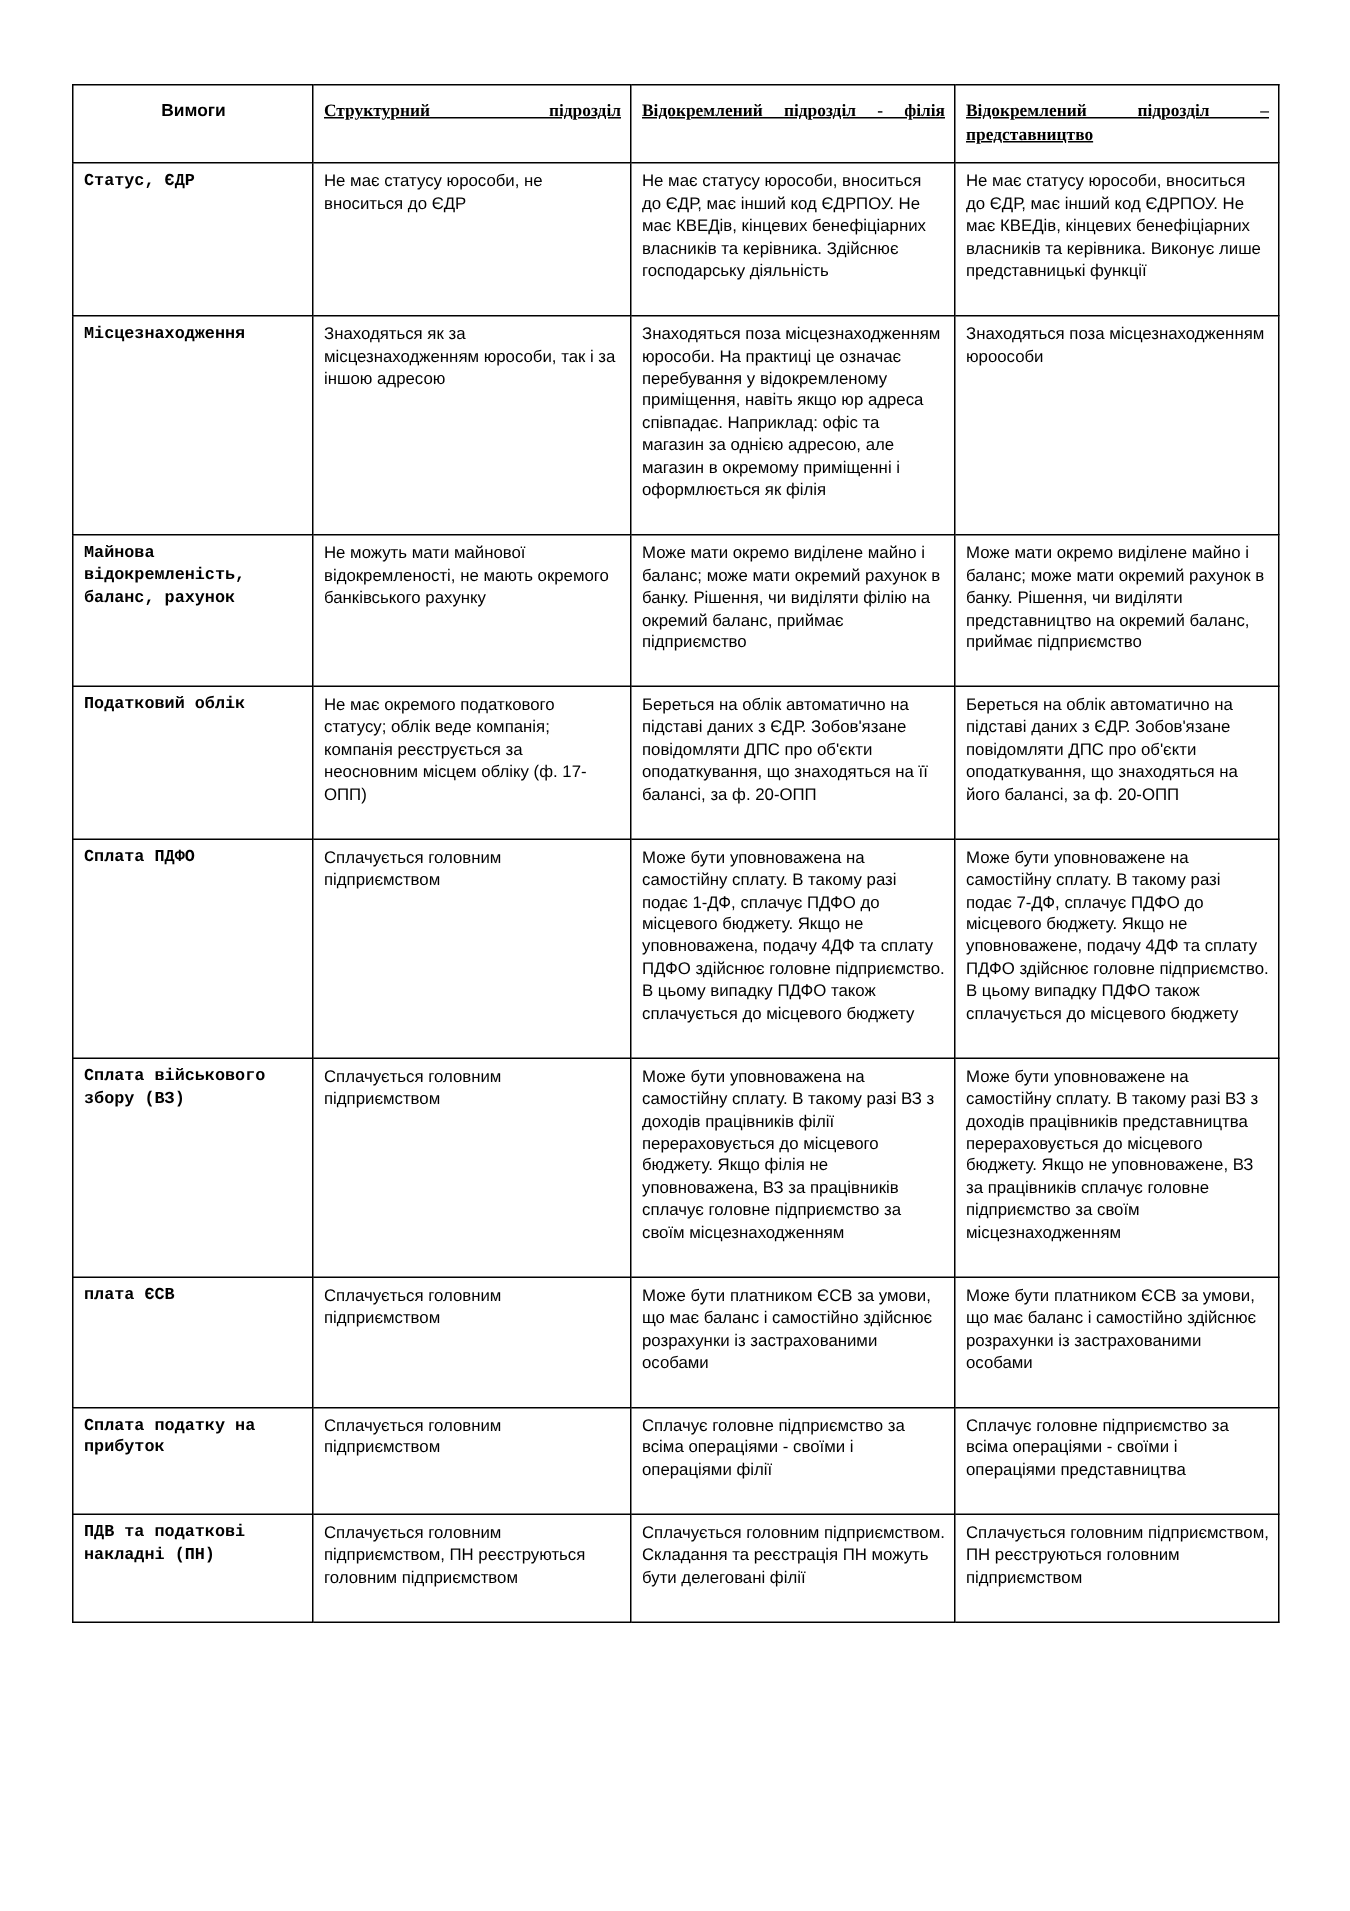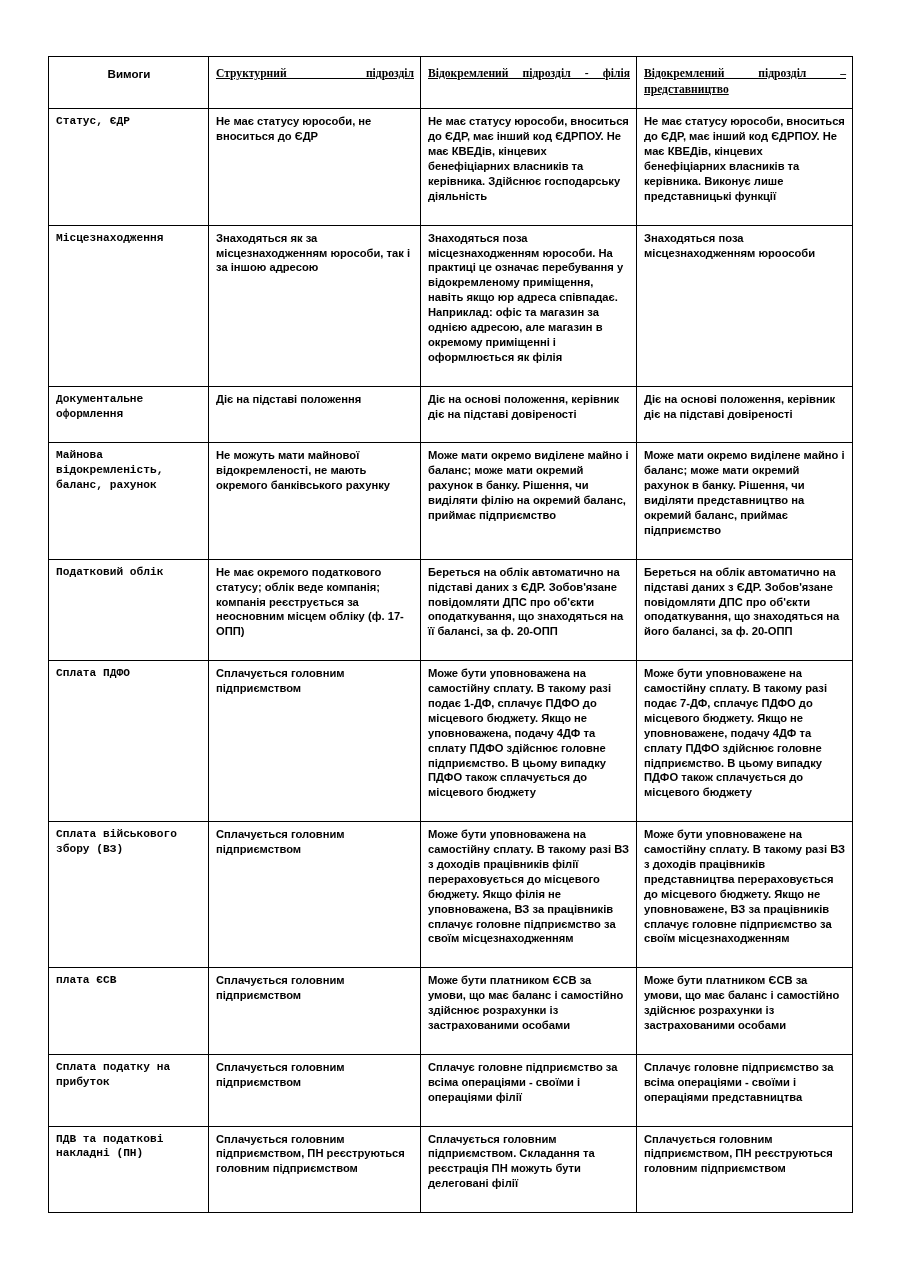--- a/index.html
+++ b/index.html
@@ -59,21 +59,21 @@
   thead th.head-sans {
     font-family: "Liberation Sans", sans-serif;
     font-size: 11.6px;
   }
   td.rowlabel {
     font-weight: bold;
     font-size: 11.4px;
     font-family: Liberation Mono, monospace;
   }
   td.cell {
-    font-weight: bold;
+    font-weight: normal;
     margin-top: 22px;
   }
 </style>
 </head>
 <body>
 
 <div class="page">
   <table class="comparison">
     <colgroup>
       <col class="c0">
@@ -94,26 +94,20 @@
         <td class="rowlabel">Статус, ЄДР</td>
         <td class="cell">Не має статусу юрособи, не вноситься до ЄДР</td>
         <td class="cell">Не має статусу юрособи, вноситься до ЄДР, має інший код ЄДРПОУ. Не має КВЕДів, кінцевих бенефіціарних власників та керівника. Здійснює господарську діяльність</td>
         <td class="cell">Не має статусу юрособи, вноситься до ЄДР, має інший код ЄДРПОУ. Не має КВЕДів, кінцевих бенефіціарних власників та керівника. Виконує лише представницькі функції</td>
       </tr>
       <tr>
         <td class="rowlabel">Місцезнаходження</td>
         <td class="cell">Знаходяться як за місцезнаходженням юрособи, так і за іншою адресою</td>
         <td class="cell">Знаходяться поза місцезнаходженням юрособи. На практиці це означає перебування у відокремленому приміщення, навіть якщо юр адреса співпадає. Наприклад: офіс та магазин за однією адресою, але магазин в окремому приміщенні і оформлюється як філія</td>
         <td class="cell">Знаходяться поза місцезнаходженням юроособи</td>
-      </tr>
-      <tr>
-        <td class="rowlabel">Документальне оформлення</td>
-        <td class="cell">Діє на підставі положення</td>
-        <td class="cell">Діє на основі положення, керівник діє на підставі довіреності</td>
-        <td class="cell">Діє на основі положення, керівник діє на підставі довіреності</td>
       </tr>
       <tr>
         <td class="rowlabel">Майнова відокремленість, баланс, рахунок</td>
         <td class="cell">Не можуть мати майнової відокремленості, не мають окремого банківського рахунку</td>
         <td class="cell">Може мати окремо виділене майно і баланс; може мати окремий рахунок в банку. Рішення, чи виділяти філію на окремий баланс, приймає підприємство</td>
         <td class="cell">Може мати окремо виділене майно і баланс; може мати окремий рахунок в банку. Рішення, чи виділяти представництво на окремий баланс, приймає підприємство</td>
       </tr>
       <tr>
         <td class="rowlabel">Податковий облік</td>
         <td class="cell">Не має окремого податкового статусу; облік веде компанія; компанія реєструється за неосновним місцем обліку (ф. 17-ОПП)</td>

